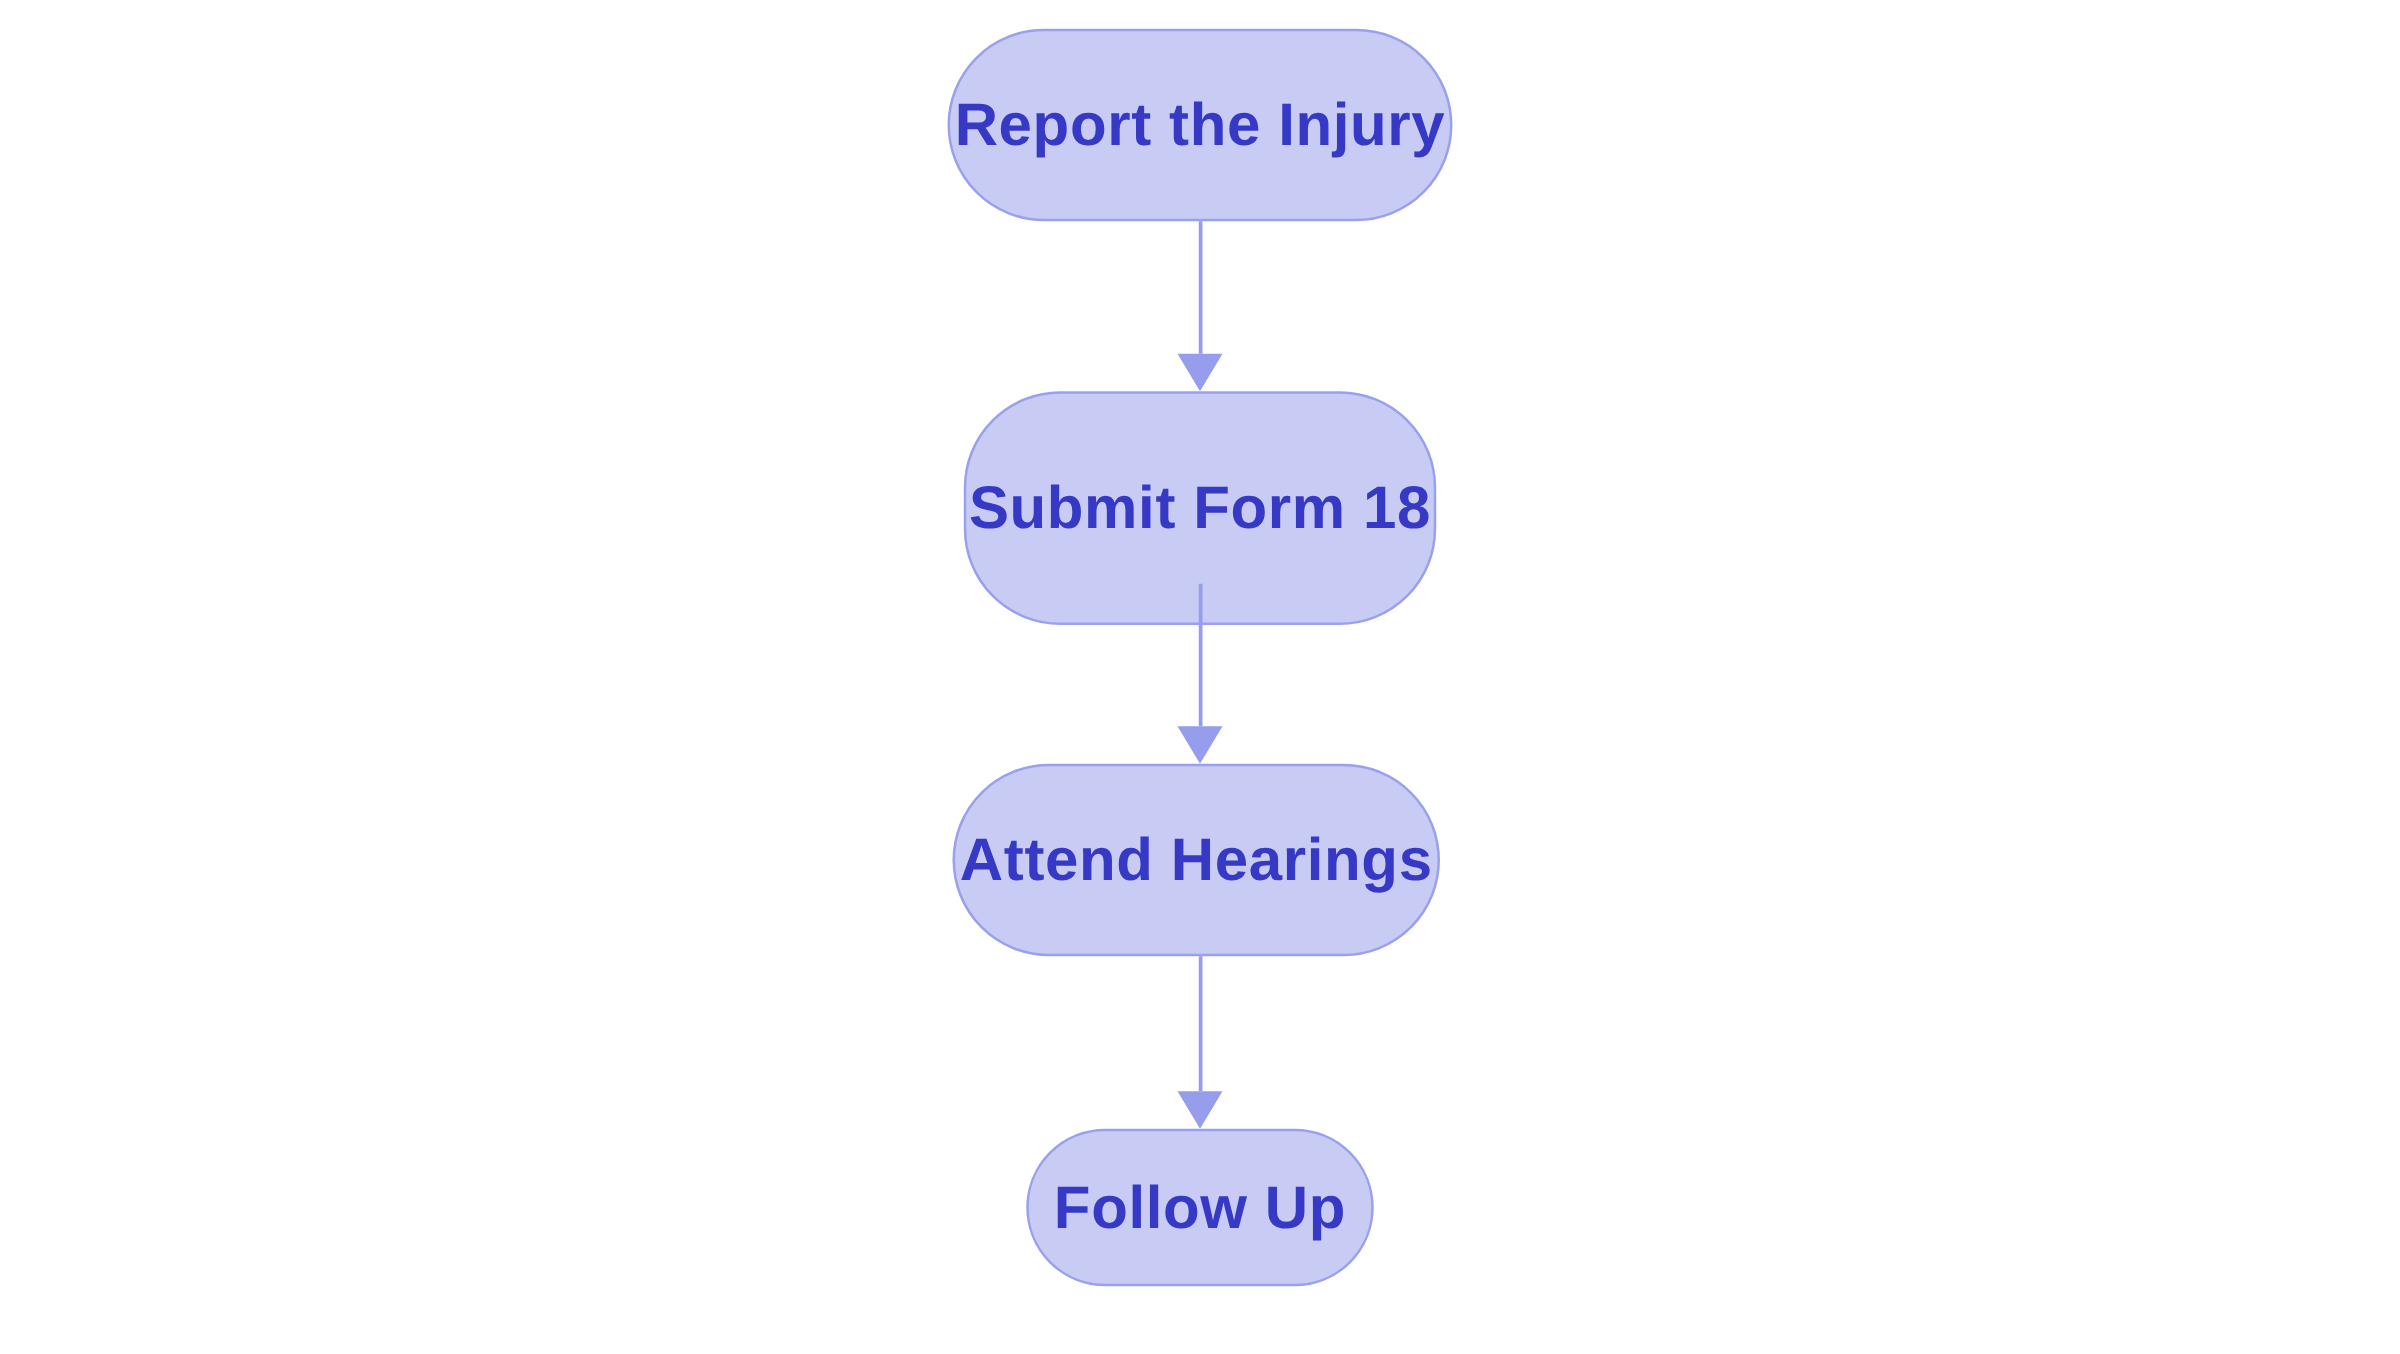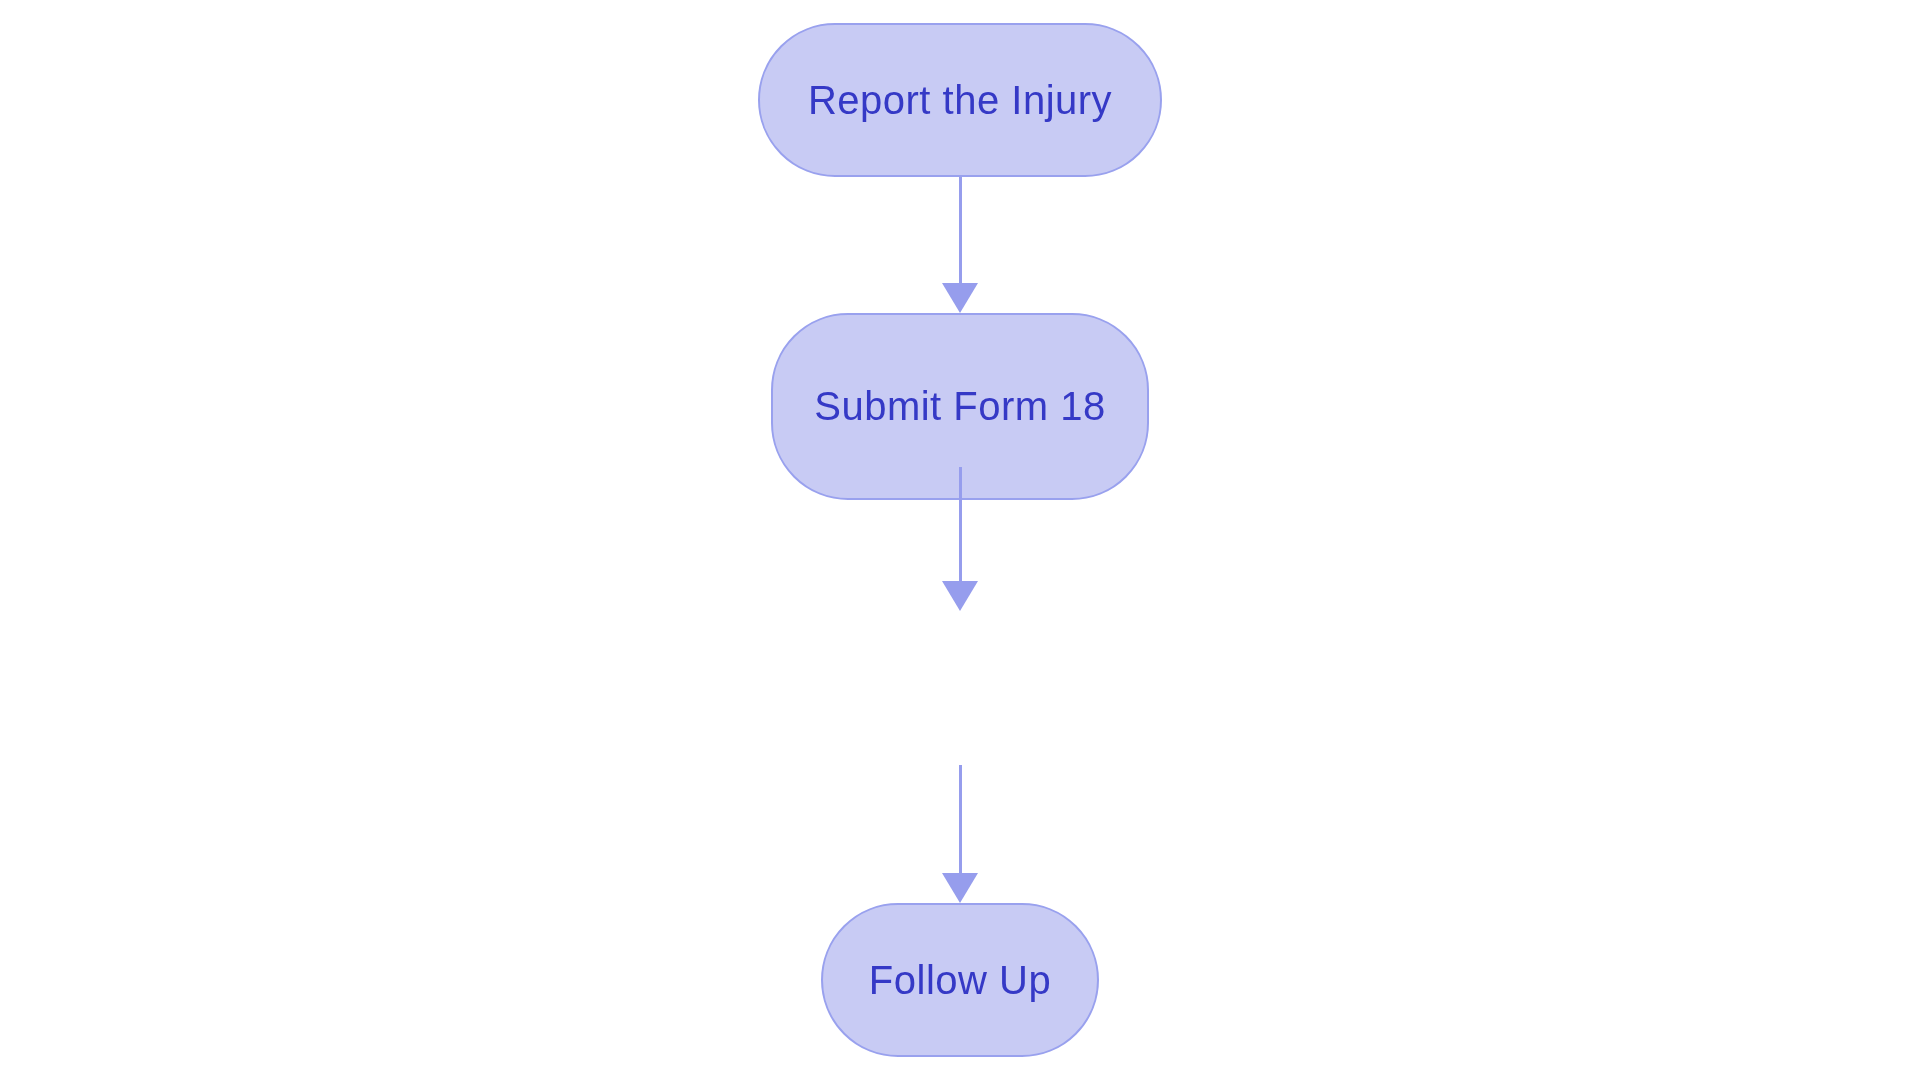--- a/index.html
+++ b/index.html
@@ -27,29 +27,29 @@
     position: absolute;
     display: flex;
     align-items: center;
     justify-content: center;
     background: var(--node-fill);
     border: 2px solid var(--node-border);
     border-radius: 77px;
   }
   .node-label {
     color: var(--node-text);
-    font-size: 40px;
-    font-weight: 400;
+    font-size: 48px;
+    font-weight: 700;
     letter-spacing: 0.5px;
     white-space: nowrap;
   }
   .node-1 { left: 758px; top: 23px;  width: 404px; height: 154px; }
   .node-2 { left: 771px; top: 313px; width: 378px; height: 187px; }
   .node-3 { left: 762px; top: 611px; width: 390px; height: 154px; }
-  .node-4 { left: 821px; top: 903px; width: 278px; height: 154px; }
+  .node-4 { left: 821px; top: 903px; width: 278px; height: 126px; }
 
   .arrow {
     position: absolute;
     width: 36px;
     display: flex;
     flex-direction: column;
     align-items: center;
   }
   .arrow-line {
     width: 3px;
@@ -83,20 +83,23 @@
 
   <div class="node node-2">
     <span class="node-label">Submit Form 18</span>
   </div>
 
   <div class="arrow arrow-2">
     <div class="arrow-line"></div>
     <div class="arrow-head"></div>
   </div>
 
+  <div class="node node-3">
+    <span class="node-label">Attend Hearings</span>
+  </div>
 
   <div class="arrow arrow-3">
     <div class="arrow-line"></div>
     <div class="arrow-head"></div>
   </div>
 
   <div class="node node-4">
     <span class="node-label">Follow Up</span>
   </div>
 

